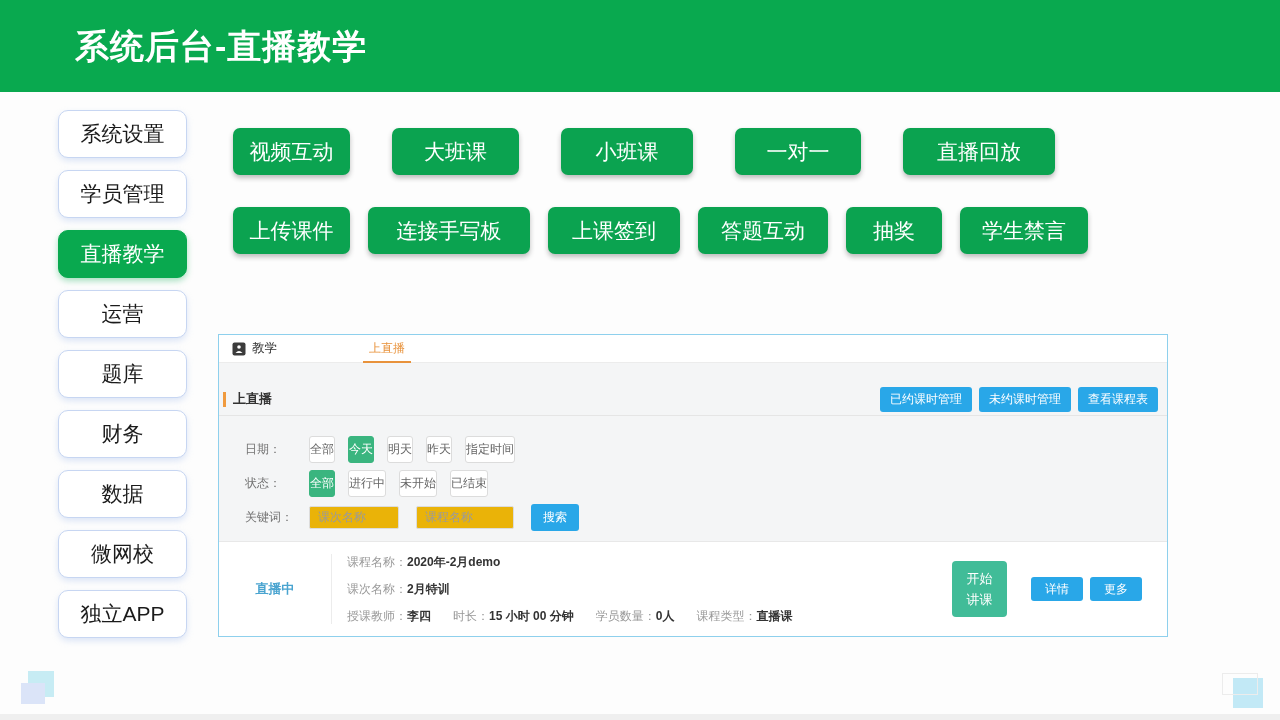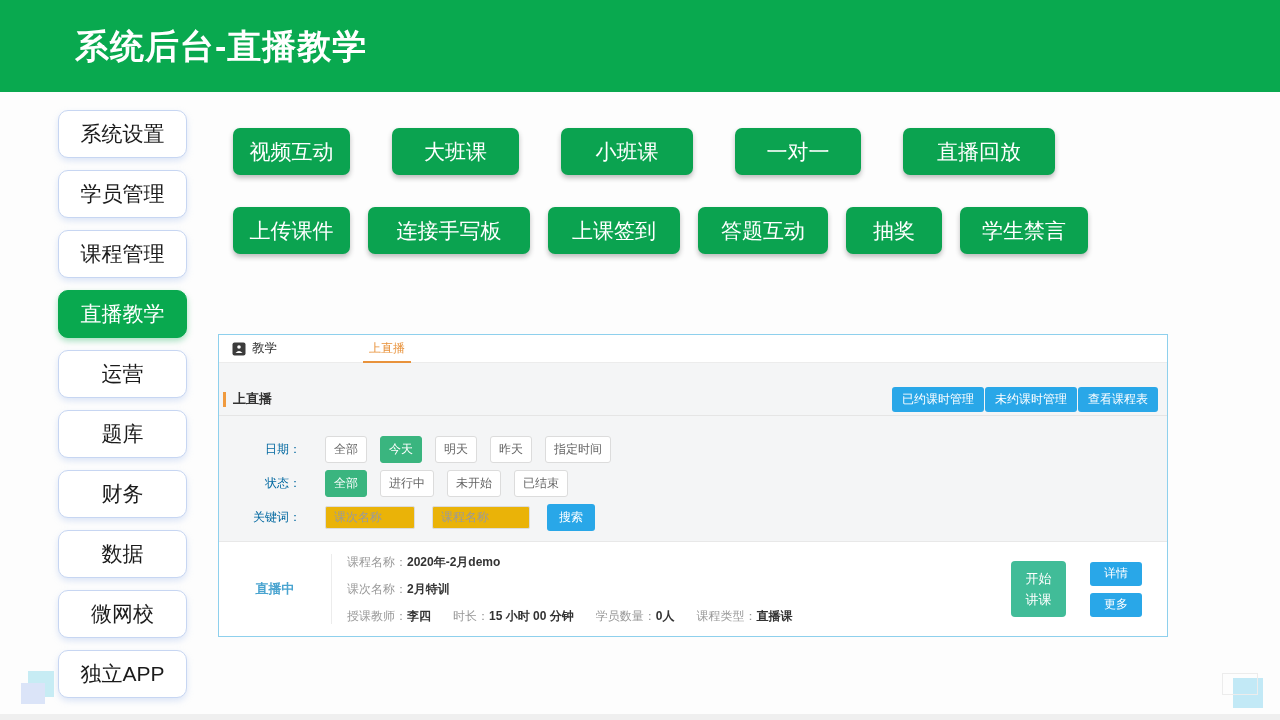--- a/index.html
+++ b/index.html
@@ -32,52 +32,52 @@
   .tabbar { height:28px; background:#fff; border-bottom:1px solid #ececec; display:flex; align-items:center;
     padding-left:13px; position:relative; flex:none; }
   .app-ic { width:14px; height:14px; flex:none; }
   .app-label { margin-left:6px; color:#333; font-size:12.5px; }
   .tab { position:absolute; left:144px; top:0; height:28px; line-height:27px; padding:0 6px;
     color:#e8923b; border-bottom:2px solid #e8923b; cursor:pointer; }
 
   .section-row { margin-top:26px; height:20px; display:flex; align-items:center; padding:0 9px 0 4px; flex:none; }
   .orange-bar { width:3px; height:15px; background:#f09a3e; flex:none; }
   .section-title { margin-left:7px; color:#333; font-weight:bold; font-size:13px; }
-  .panel-actions { margin-left:auto; display:flex; gap:1px; }
+  .panel-actions { margin-left:auto; display:flex; gap:7px; }
   .blue-btn { background:#29a7e8; color:#fff; border:none; border-radius:3px; font-size:12px;
     padding:4px 10px; cursor:pointer; font-family:inherit; }
   .divider { margin-top:6px; border-bottom:1px solid #e5e5e5; flex:none; }
 
   .filters { padding-left:26px; flex:none; }
   .f-row { display:flex; align-items:center; margin-top:10px; height:24px; }
   .f-row:first-child { margin-top:21px; }
-  .f-label { width:56px; text-align:right; color:#0369a1; margin-right:24px; flex:none; }
+  .f-label { width:56px; text-align:left; color:#737373; margin-right:8px; flex:none; }
   .chip { background:#fff; border:1px solid #dcdcdc; border-radius:3px; color:#666; font-size:12px;
-    padding:4px 8px; margin-right:13px; cursor:pointer; font-family:inherit; }
+    padding:4px 0; margin-right:13px; cursor:pointer; font-family:inherit; }
   .chip.active { background:#3ab57f; border-color:#3ab57f; color:#fff; }
   .kw-input { width:90px; height:23px; border:1px solid #dcdcdc; border-radius:2px; padding:0 8px;
     font-size:12px; color:#333; margin-right:17px; font-family:inherit; background:#eab308; }
   .kw-input.second { width:98px; }
   .kw-input::placeholder { color:#9a9a9a; }
   .search-btn { background:#29a7e8; color:#fff; border:none; border-radius:3px; font-size:12px;
     padding:5px 12px; cursor:pointer; font-family:inherit; }
 
   .row-area { margin-top:auto; height:95px; background:#fff; border-top:1px solid #e8e8e8;
     display:flex; align-items:center; flex:none; }
   .row-status { width:112px; text-align:center; color:#4aa4d0; font-size:13px; font-weight:bold; flex:none; }
   .v-div { width:1px; height:70px; background:#ececec; flex:none; }
   .row-details { margin-left:15px; flex:1; }
   .d-line { height:27px; display:flex; align-items:center; }
   .d-label { color:#999; }
   .d-val { color:#333; font-weight:bold; }
   .d-group { margin-right:22px; display:flex; align-items:center; }
   .row-actions { display:flex; align-items:center; gap:24px; margin-right:25px; flex:none; }
   .start-btn { width:55px; height:56px; background:#41bc98; border:none; border-radius:4px; color:#fff;
     font-size:13px; line-height:21px; padding:0 13px; word-break:break-all; cursor:pointer; font-family:inherit; }
-  .mini-col { display:flex; flex-direction:column; gap:7px; }
+  .mini-col { display:flex; gap:7px; }
   .mini-btn { width:52px; height:24px; background:#29a7e8; border:none; border-radius:3px; color:#fff;
     font-size:12px; cursor:pointer; font-family:inherit; }
 
   
   .sq { position:absolute; }
   .sq-l-cyan { left:28px; top:671px; width:26px; height:26px; background:#c7ecf4; }
   .sq-l-lav { left:21px; top:683px; width:24px; height:21px; background:#dbe4f8; }
   .sq-r-cyan { left:1233px; top:678px; width:30px; height:30px; background:#c2e9f6; }
   .sq-r-frame { left:1222px; top:673px; width:36px; height:22px; border:1px solid #ececec; background:transparent; }
   .bottom-strip { position:absolute; left:0; bottom:0; width:1280px; height:6px; background:#efefef; }
@@ -87,21 +87,20 @@
 
 <div class="stage">
 
   <div class="header">
     <h1>系统后台-直播教学</h1>
   </div>
 
   <div class="sidebar">
     <div class="side-btn">系统设置</div>
     <div class="side-btn">学员管理</div>
-    <div class="side-btn">课程管理</div>
     <div class="side-btn active">直播教学</div>
     <div class="side-btn">运营</div>
     <div class="side-btn">题库</div>
     <div class="side-btn">财务</div>
     <div class="side-btn">数据</div>
     <div class="side-btn">微网校</div>
     <div class="side-btn">独立APP</div>
   </div>
 
   <div class="features">

